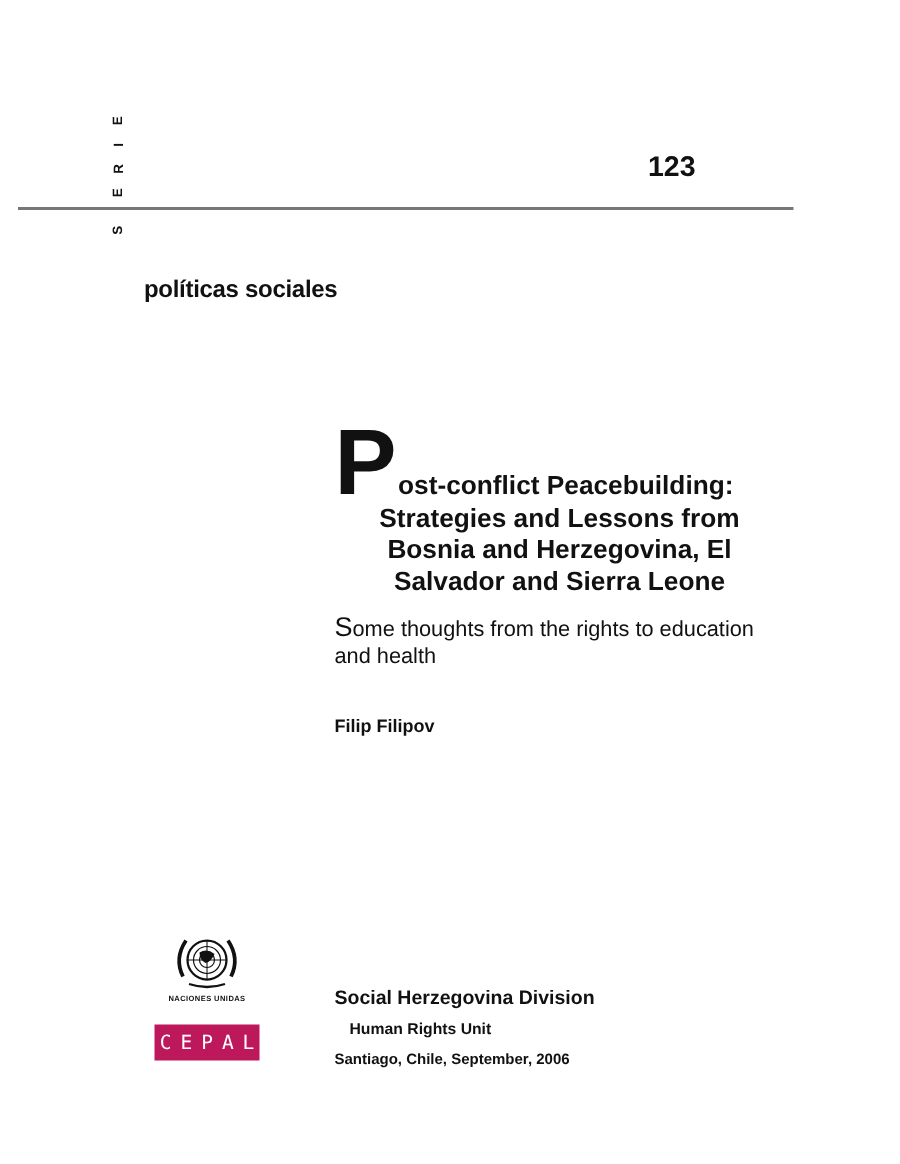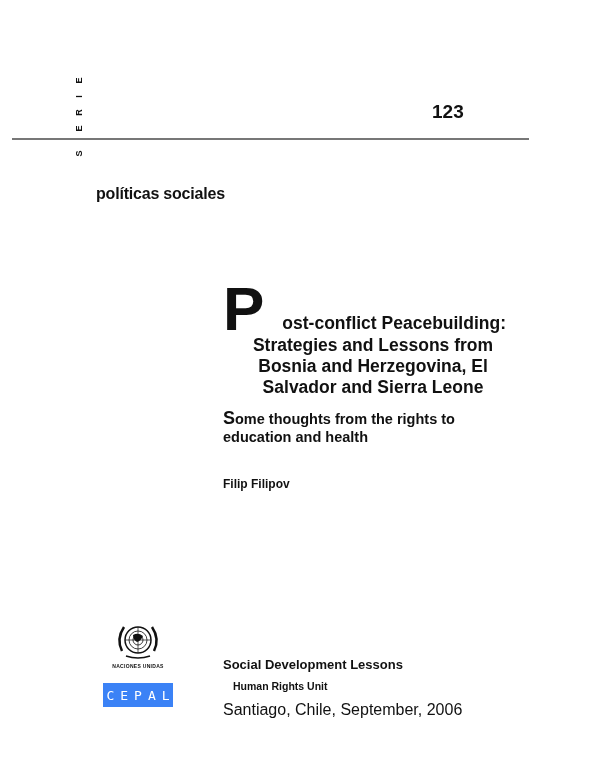--- a/index.html
+++ b/index.html
@@ -10,33 +10,33 @@
            align-items: center; gap: 7px; }
   .serie span { display: block; transform: rotate(-90deg); font-weight: bold;
                 font-size: 9px; line-height: 9px; height: 9px; }
   .rule { left: 12px; top: 138px; width: 517px; height: 2px; background: #777; }
   .num { left: 432px; top: 101px; font-size: 19px; font-weight: bold; text-align: right; }
   .series-name { left: 96px; top: 157px; font-size: 16px; font-weight: bold; letter-spacing: -0.2px; margin-top: 28px; }
   .title { left: 223px; top: 284px; width: 300px; font-weight: bold; font-size: 17.5px;
            line-height: 21px; }
   .title .drop { font-size: 62px; line-height: 48px; float: left; margin-right: 1px;
                  margin-top: 1px; height: 50px; }
-  .title .first { display: block; padding-top: 29px; text-align: center; }
-  .subtitle { left: 223px; top: 409px; width: 300px; font-weight: bold; font-size: 14.5px; line-height: 18px; }
+  .title .first { display: block; padding-top: 29px; }
+  .subtitle { left: 223px; top: 409px; width: 300px; font-weight: normal; font-size: 14.5px; line-height: 18px; }
   .subtitle .big { font-size: 18px; }
   .author { left: 223px; top: 477px; font-weight: bold; font-size: 12px; }
   .un-logo { left: 114px; top: 621px; width: 48px; height: 40px; }
   .un-text { left: 104px; top: 663px; width: 68px; font-size: 5px; font-weight: bold;
              text-align: center; letter-spacing: 0.3px; }
-  .cepal { left: 103px; top: 683px; width: 70px; height: 24px; background: #3b82f6; color: #fff;
+  .cepal { left: 103px; top: 683px; width: 70px; height: 24px; background: #be185d; color: #fff;
            font-family: "DejaVu Sans Mono", monospace; font-size: 13px; letter-spacing: 6px;
            display: flex; align-items: center; justify-content: center; padding-left: 6px; box-sizing: border-box; }
   .division { left: 223px; top: 657px; font-weight: bold; font-size: 13px; }
   .unit { left: 233px; top: 680px; font-weight: bold; font-size: 10.5px; }
-  .place { left: 223px; top: 701px; font-weight: normal; font-size: 16px; }
+  .place { left: 223px; top: 701px; font-weight: bold; font-size: 10px; }
 </style>
 </head>
 <body>
 
 <div class="abs serie">
   <span>E</span>
   <span>I</span>
   <span>R</span>
   <span>E</span>
   <span style="margin-top:9px">S</span>
@@ -64,15 +64,15 @@
     <line x1="11" y1="19" x2="37" y2="19" stroke="#111" stroke-width="0.7"></line>
     <line x1="24" y1="6" x2="24" y2="32" stroke="#111" stroke-width="0.7"></line>
     <path d="M19 14 q5 -3 10 1 q-2 5 -6 6 q-4 -2 -4 -7z" fill="#111"></path>
     <path d="M8 30 q-6 -12 2 -24 M40 30 q6 -12 -2 -24" fill="none" stroke="#111" stroke-width="2.5"></path>
     <path d="M12 35 q12 4 24 0" fill="none" stroke="#111" stroke-width="1.5"></path>
   </svg>
 </div>
 <div class="abs un-text">NACIONES UNIDAS</div>
 <div class="abs cepal">CEPAL</div>
 
-<div class="abs division">Social Development Lessons</div>
+<div class="abs division">Social Herzegovina Division</div>
 <div class="abs unit">Human Rights Unit</div>
 <div class="abs place">Santiago, Chile, September, 2006</div>
 
 </body></html>

